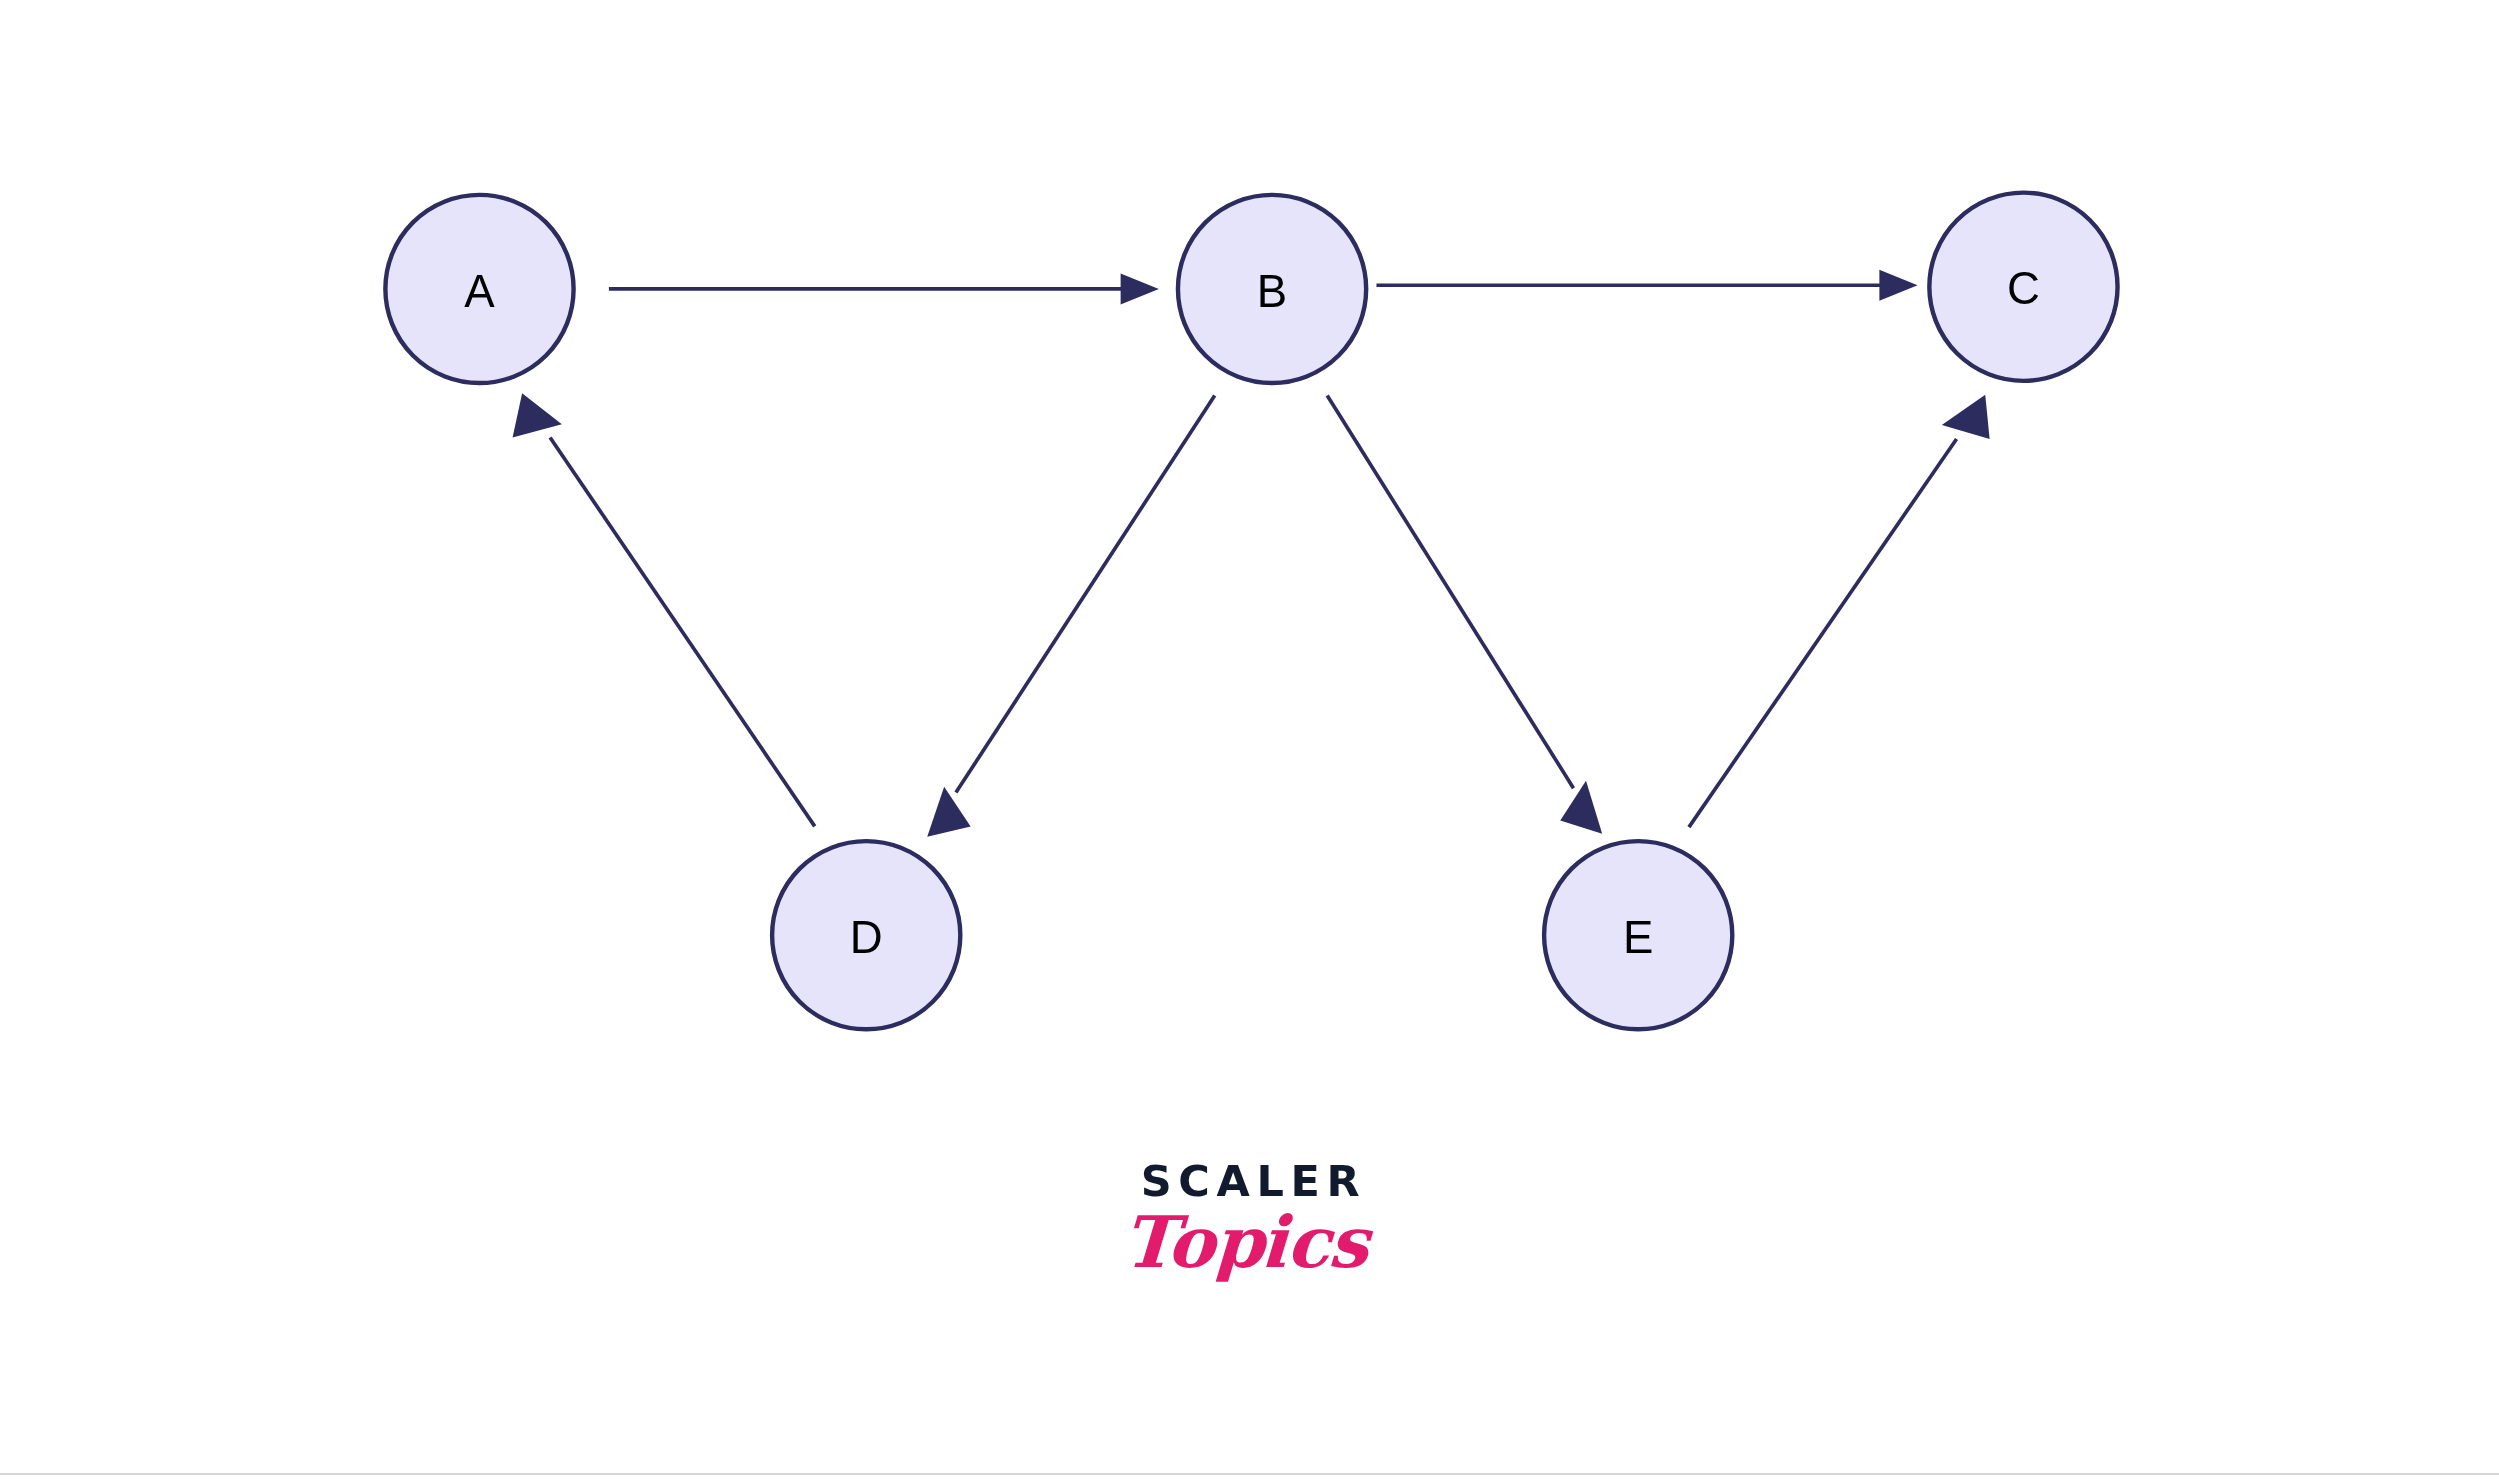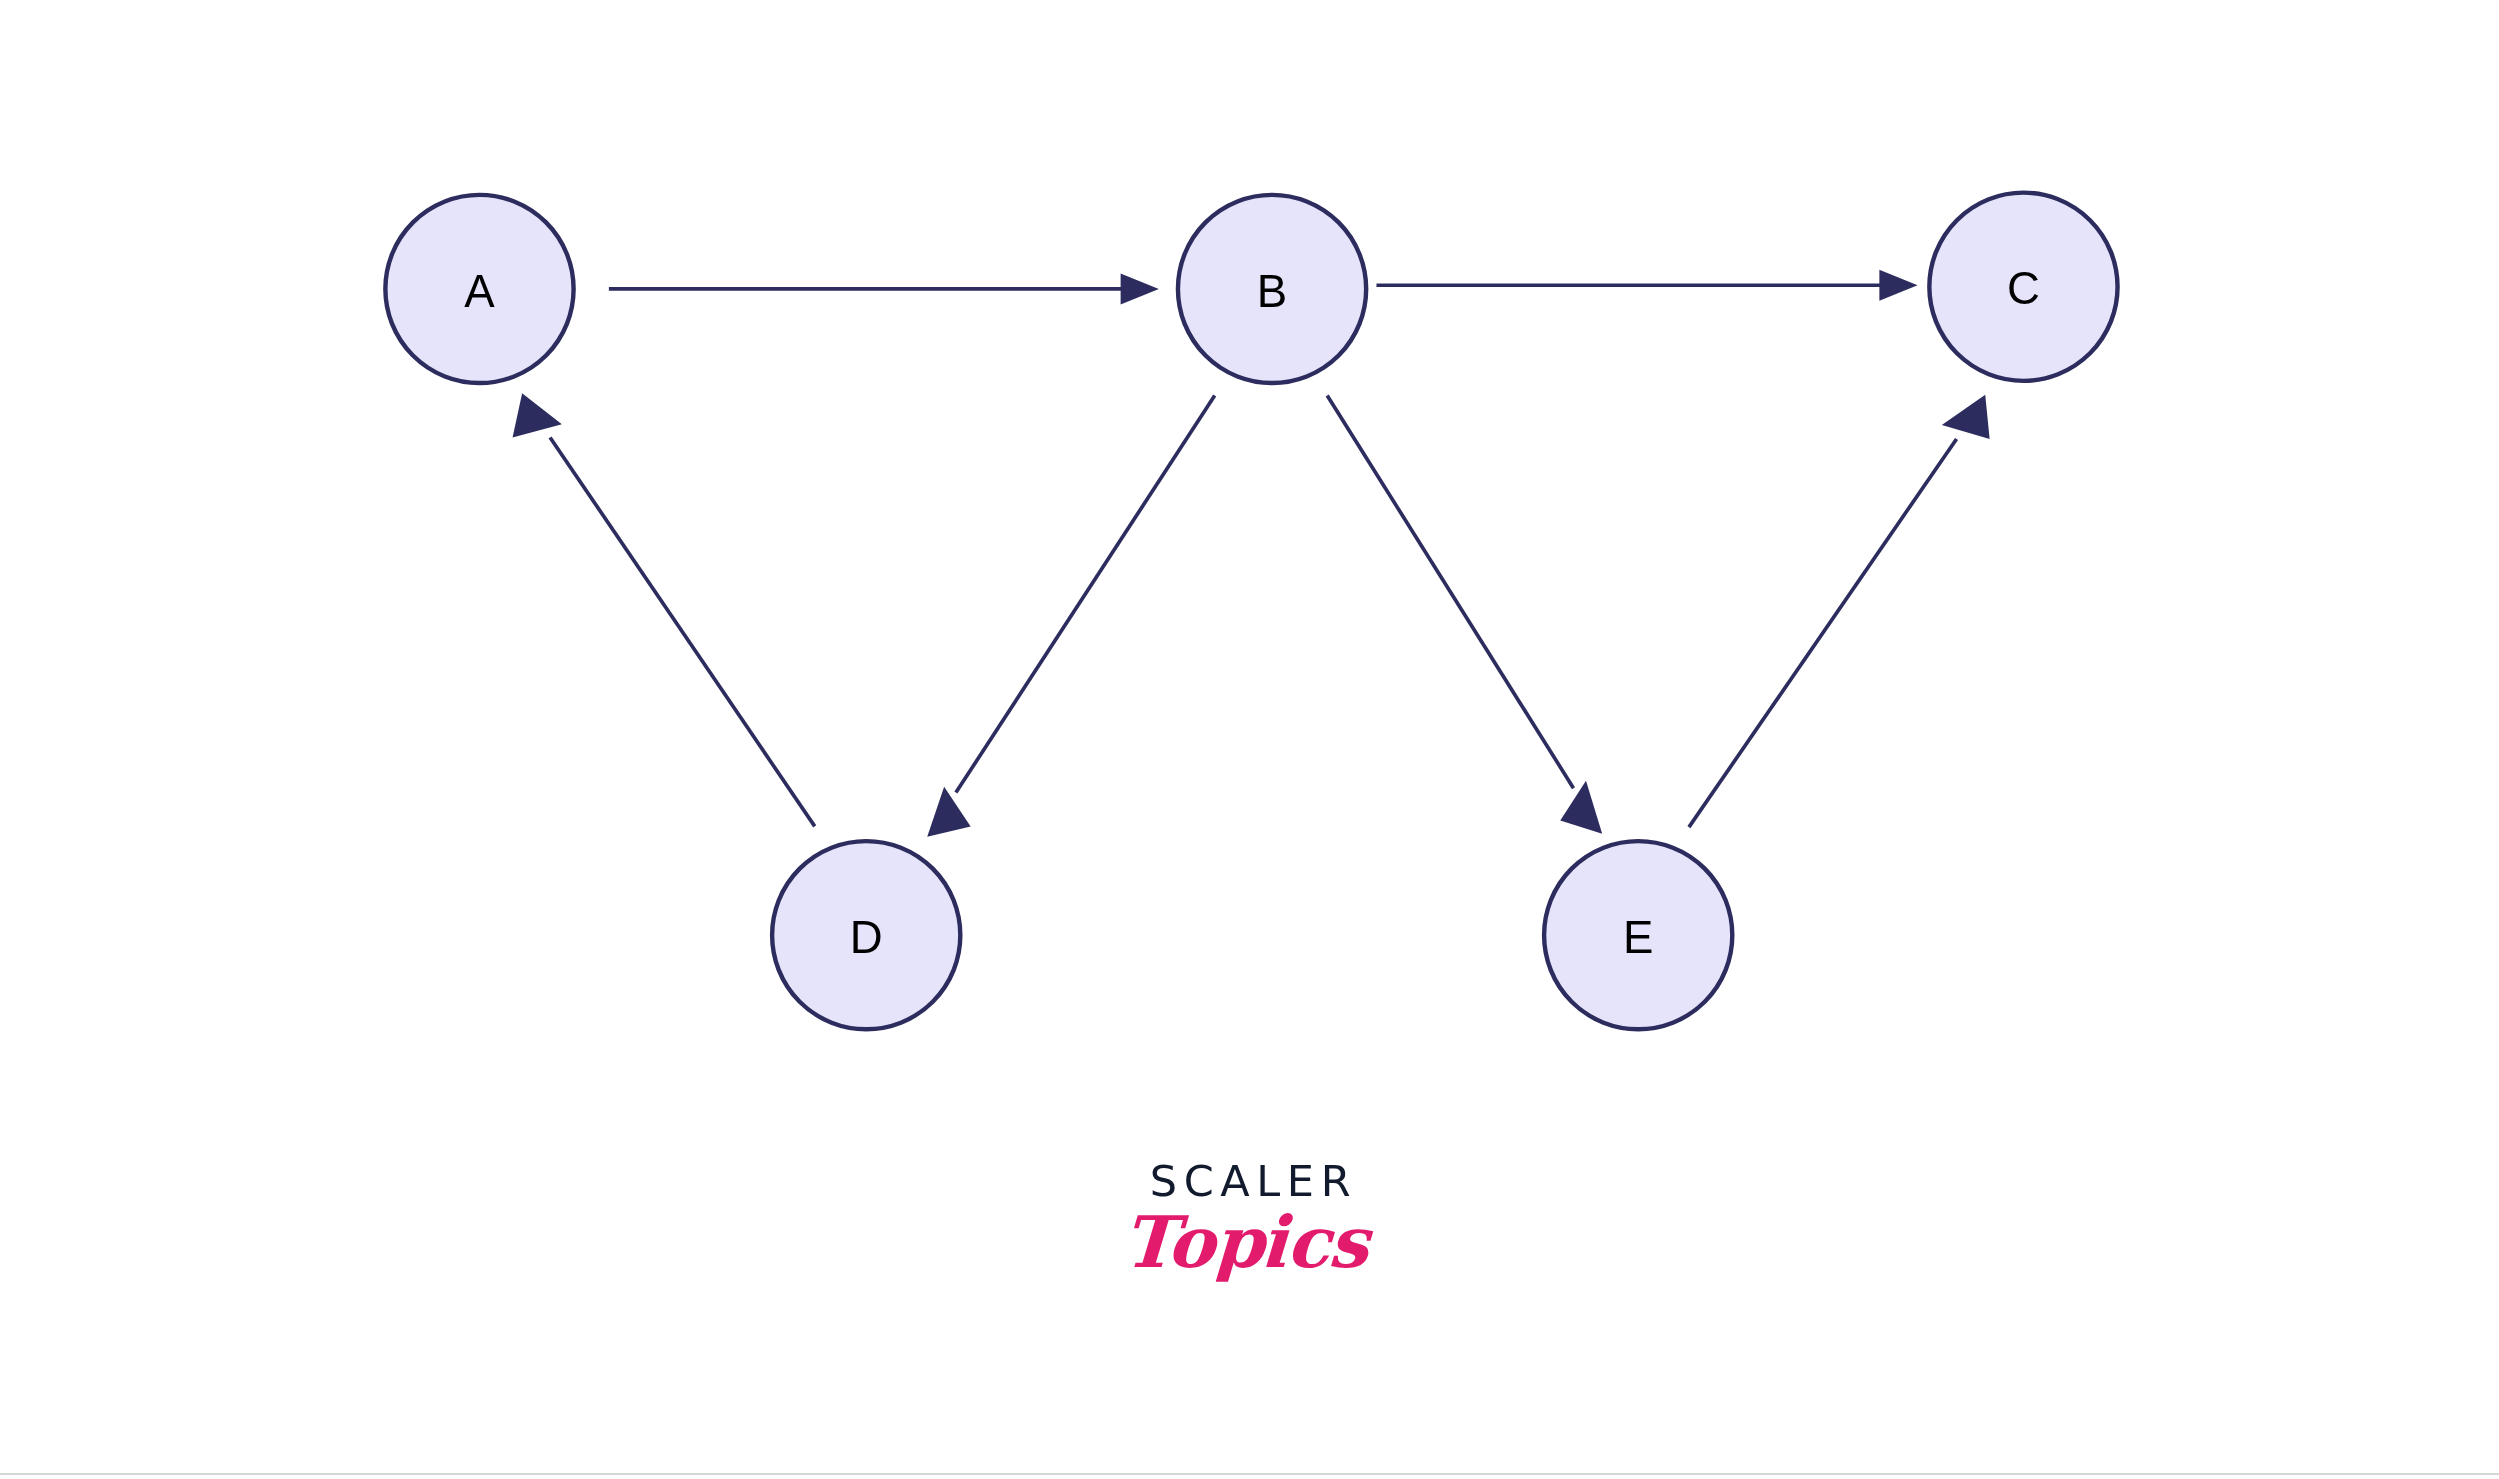--- a/index.html
+++ b/index.html
@@ -58,21 +58,21 @@
     left: 1015px;
     top: 1160px;
     width: 471px;
     height: 206px;
     text-align: center;
     user-select: none;
   }
   #logo-scaler {
     display: block;
     font-family: "DejaVu Sans", sans-serif;
-    font-weight: normal;
+    font-weight: bold;
     font-size: 43px;
     letter-spacing: 6.6px;
     color: #121a2e;
     line-height: 1;
     margin-left: 5.9px;
   }
   #logo-topics {
     display: block;
     font-family: "DejaVu Serif", serif;
     font-style: italic;

